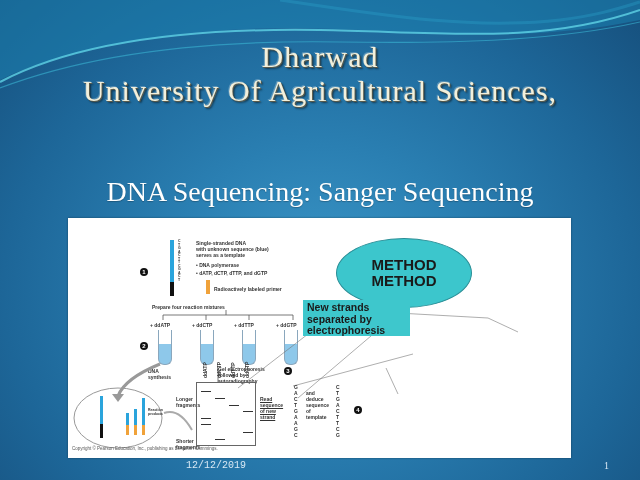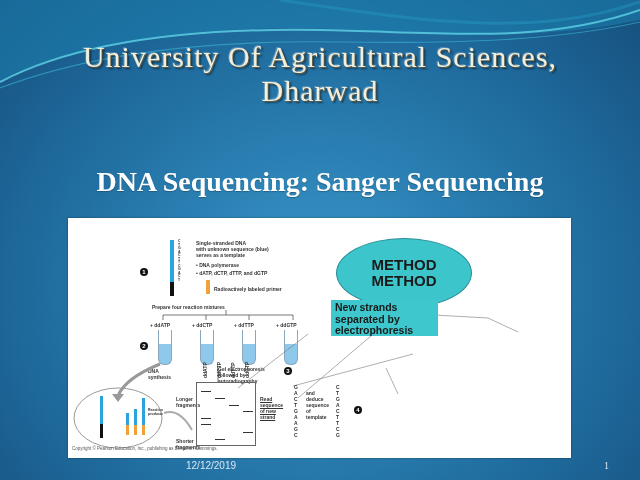--- a/index.html
+++ b/index.html
@@ -9,22 +9,22 @@
     background: radial-gradient(ellipse at 50% 60%, #3c97c8 0%, #2a7fb2 35%, #1d6698 70%, #164f7c 100%);
   }
   .swoosh { position:absolute; left:0; top:0; width:640px; height:110px; }
   .title {
     position:absolute; left:0; width:640px; top:40px; text-align:center;
     font-family:"Liberation Serif", serif; font-size:30px; line-height:34px;
     color:#f2f0dc; letter-spacing:1px;
     text-shadow: 1px 1px 0 #5a5a4a, 2px 2px 2px rgba(0,0,0,0.55), -1px -1px 0 rgba(255,255,255,0.25);
   }
   .subtitle {
-    position:absolute; left:0; width:640px; top:166px; text-align:center;
-    font-family:"Liberation Serif", serif; font-weight:bold; font-size:28px; color:#ffffff;
+    position:absolute; left:0; width:640px; top:176px; text-align:center;
+    font-family:"Liberation Serif", serif; font-weight:normal; font-size:28px; color:#ffffff;
     text-shadow: 0 1px 1px rgba(0,0,0,0.25);
   }
   .figure {
     position:absolute; left:68px; top:218px; width:503px; height:240px;
     background:#ffffff; box-shadow: 0 0 2px rgba(0,0,0,0.4);
     overflow:hidden; font-family:"Liberation Sans", sans-serif;
   }
   .tiny { position:absolute; font-size:5px; line-height:6px; color:#333; font-weight:bold; white-space:pre; }
   .bullet-num {
     position:absolute; width:8px; height:8px; border-radius:50%; background:#111; color:#fff;
@@ -39,41 +39,41 @@
     background:#3cc6cc; border:1px solid #2a8e96; display:flex; align-items:center; justify-content:center;
     text-align:center; font-weight:bold; font-size:15px; line-height:16px; color:#1a1a1a;
   }
   .callout {
     position:absolute; background:#3ec7cc; color:#1a1a1a; font-weight:bold;
     font-size:10.5px; line-height:11.5px; padding:2px 4px; box-sizing:border-box;
   }
   .band { position:absolute; height:1px; background:#333; }
   .copyright { position:absolute; left:4px; top:228px; font-size:4.5px; color:#555; }
   .footer-date {
-    position:absolute; left:186px; top:460px; font-size:10px; color:#d8e8f4; font-family:Liberation Sans, sans-serif;
+    position:absolute; left:186px; top:460px; font-size:10px; color:#d8e8f4; font-family:Liberation Mono, monospace;
   }
   .footer-num {
     position:absolute; left:604px; top:460px; font-size:10px; color:#d8e8f4; font-family:"Liberation Serif", serif;
   }
 </style>
 </head>
 <body>
 
 <div class="slide">
 
   <svg class="swoosh" viewBox="0 0 640 110" preserveAspectRatio="none">
     <path d="M0,0 L640,0 L640,20 C520,45 420,30 300,28 C180,26 60,50 0,80 Z" fill="#1c82b0" opacity="0.55"></path>
     <path d="M0,82 C80,40 200,28 320,30 C440,32 540,45 640,10" stroke="#5fd3e6" stroke-width="2" fill="none" opacity="0.8"></path>
     <path d="M0,88 C100,50 220,40 340,42 C460,44 560,40 640,22" stroke="#3bb6d4" stroke-width="1.2" fill="none" opacity="0.6"></path>
     <path d="M280,0 C380,15 470,30 560,20 C600,15 620,8 640,2" stroke="#2aa2cc" stroke-width="3" fill="none" opacity="0.35"></path>
   </svg>
 
   <div class="title">
+    <div>Dharwad</div>
     <div>University Of Agricultural Sciences,</div>
-    <div>Dharwad</div>
   </div>
 
   <div class="subtitle">DNA Sequencing: Sanger Sequencing</div>
 
   <div class="figure">
 
     <div class="bullet-num" style="left:72px;top:50px;">1</div>
     <div style="position:absolute;left:102px;top:22px;width:4px;height:42px;background:#2aa4dc;"></div>
     <div style="position:absolute;left:102px;top:64px;width:4px;height:14px;background:#111;"></div>
     <div class="tiny" style="left:110px;top:22px;width:4px;font-size:3.5px;line-height:3.5px;">C
@@ -175,20 +175,20 @@
     <div class="tiny" style="left:268px;top:166px;width:5px;word-break:break-all;white-space:normal;font-size:5px;line-height:6px;">CTGACTTCG</div>
     <div class="bullet-num" style="left:286px;top:188px;">4</div>
 
     <div class="ellipse-title">
       <div>
         <div>METHOD</div>
         <div>METHOD</div>
       </div>
     </div>
 
-    <div class="callout" style="left:235px;top:82px;width:107px;height:36px;margin-left:28px;">New strands separated by electrophoresis</div>
+    <div class="callout" style="left:235px;top:82px;width:107px;height:36px;">New strands separated by electrophoresis</div>
 
     <div class="copyright">Copyright © Pearson Education, Inc., publishing as Benjamin Cummings.</div>
   </div>
 
   <div class="footer-date">12/12/2019</div>
   <div class="footer-num">1</div>
 </div>
 
 </body></html>

